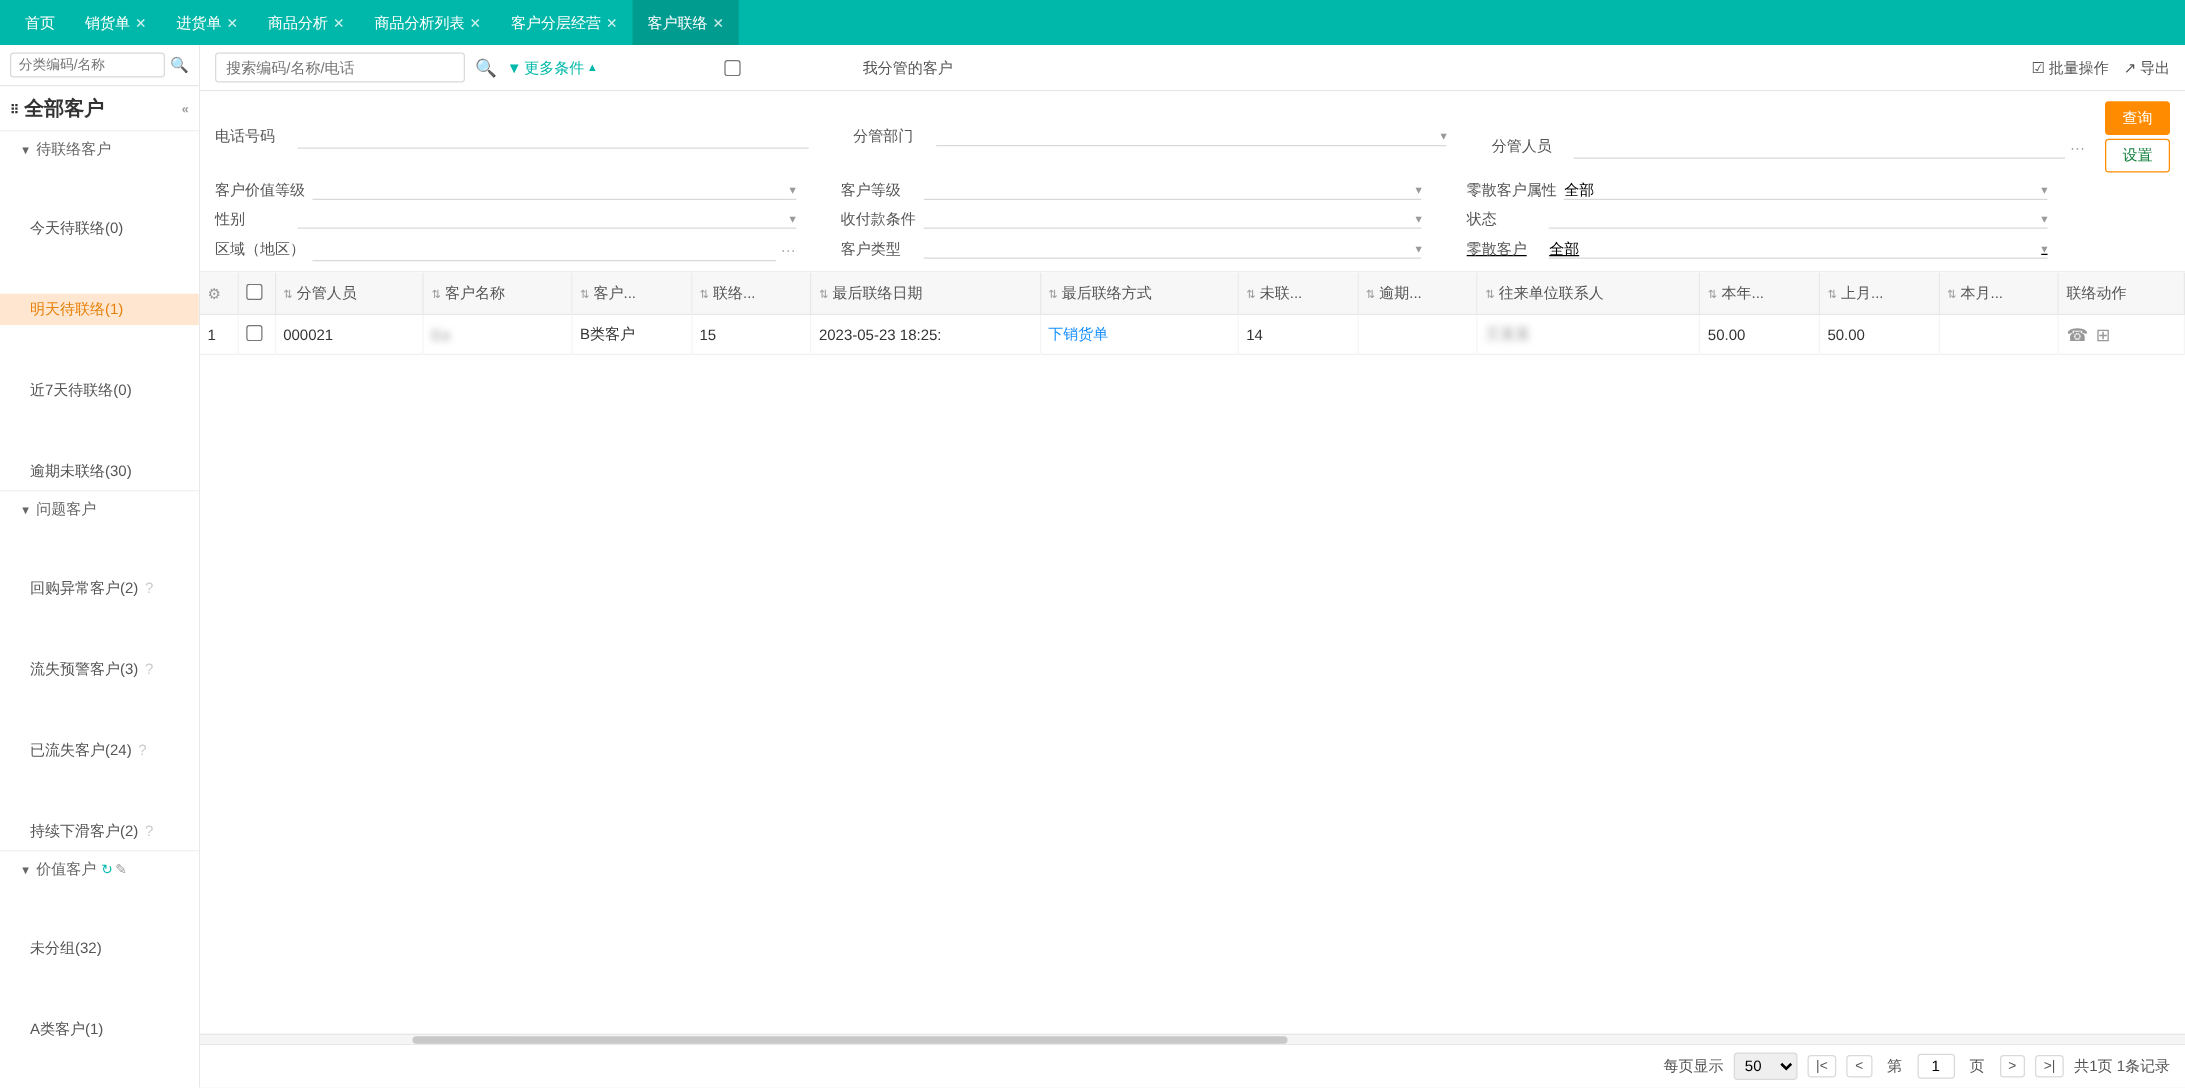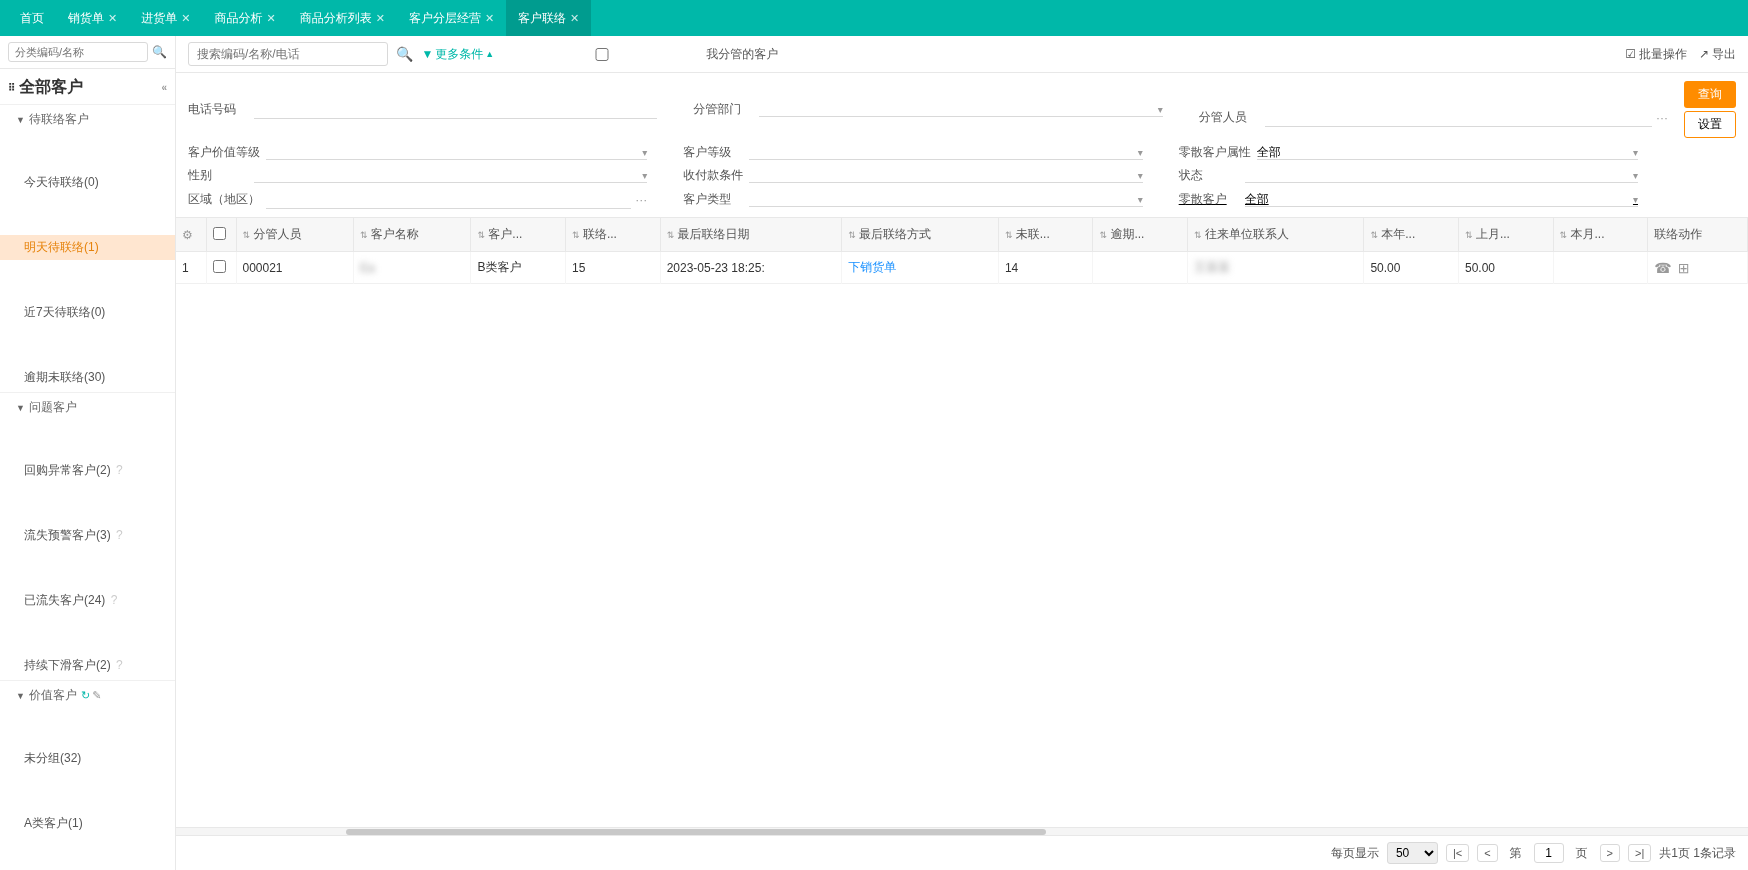--- a/index.html
+++ b/index.html
@@ -31,21 +31,21 @@
     }
 
     
     .main-layout {
       display: flex;
       height: calc(100vh - 36px);
     }
 
     
     .sidebar {
-      width: 176px;
+      width: 160px;
       background: #fff;
       border-right: 1px solid #e8e8e8;
       overflow-y: auto;
       flex-shrink: 0;
     }
     .sidebar-search {
       display: flex;
       align-items: center;
       padding: 6px 8px;
       border-bottom: 1px solid #e8e8e8;
@@ -222,21 +222,21 @@
       background: #ff8c00;
       color: #fff;
       border: none;
       border-radius: 3px;
       padding: 5px 14px;
       cursor: pointer;
       font-size: 12px;
     }
     .setting-btn {
       background: #fff;
-      color: #000000;
+      color: #15803d;
       border: 1px solid #ff8c00;
       border-radius: 3px;
       padding: 4px 12px;
       cursor: pointer;
       font-size: 12px;
     }
     .btn-group {
       display: flex;
       flex-direction: column;
       gap: 3px;

